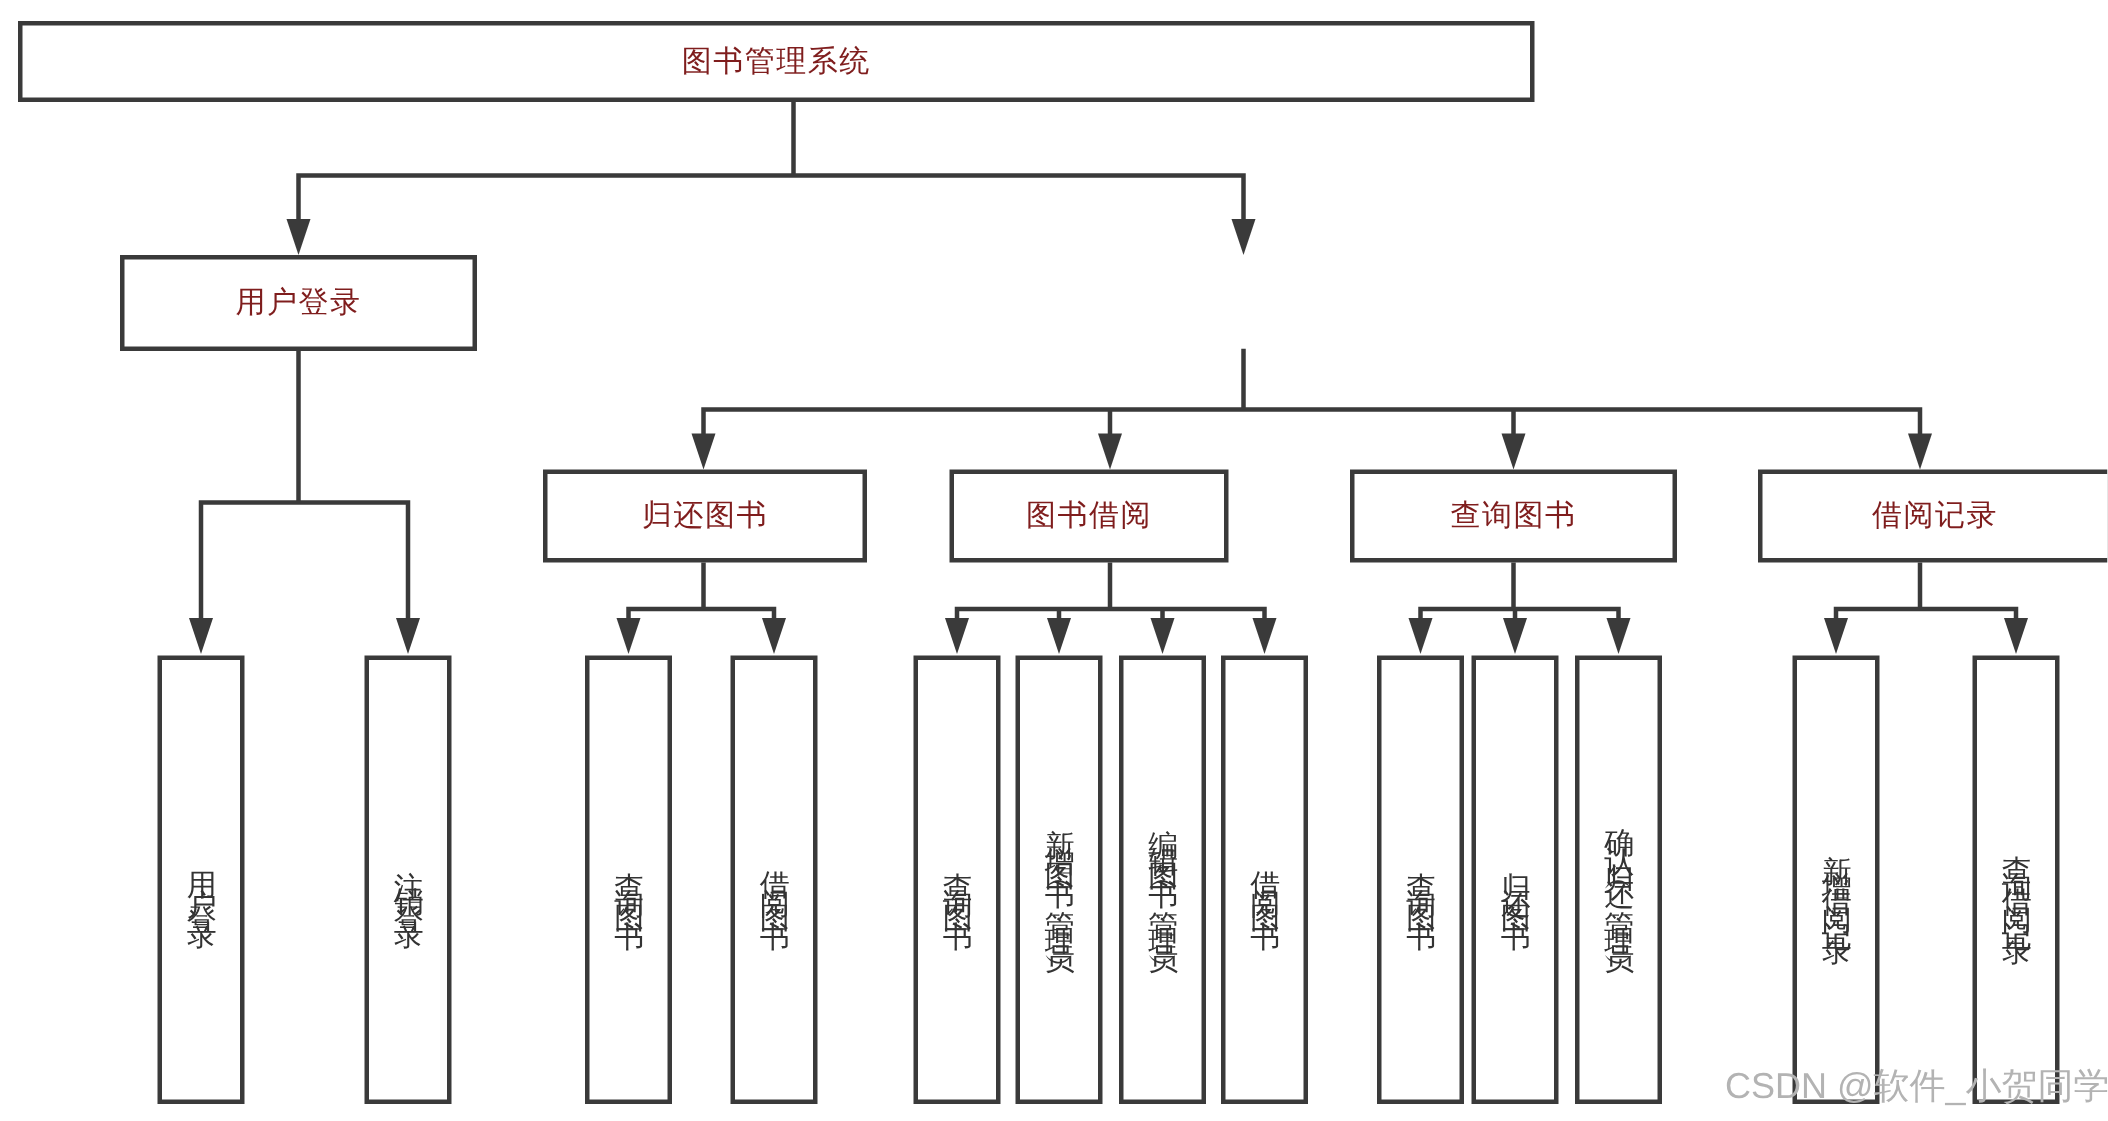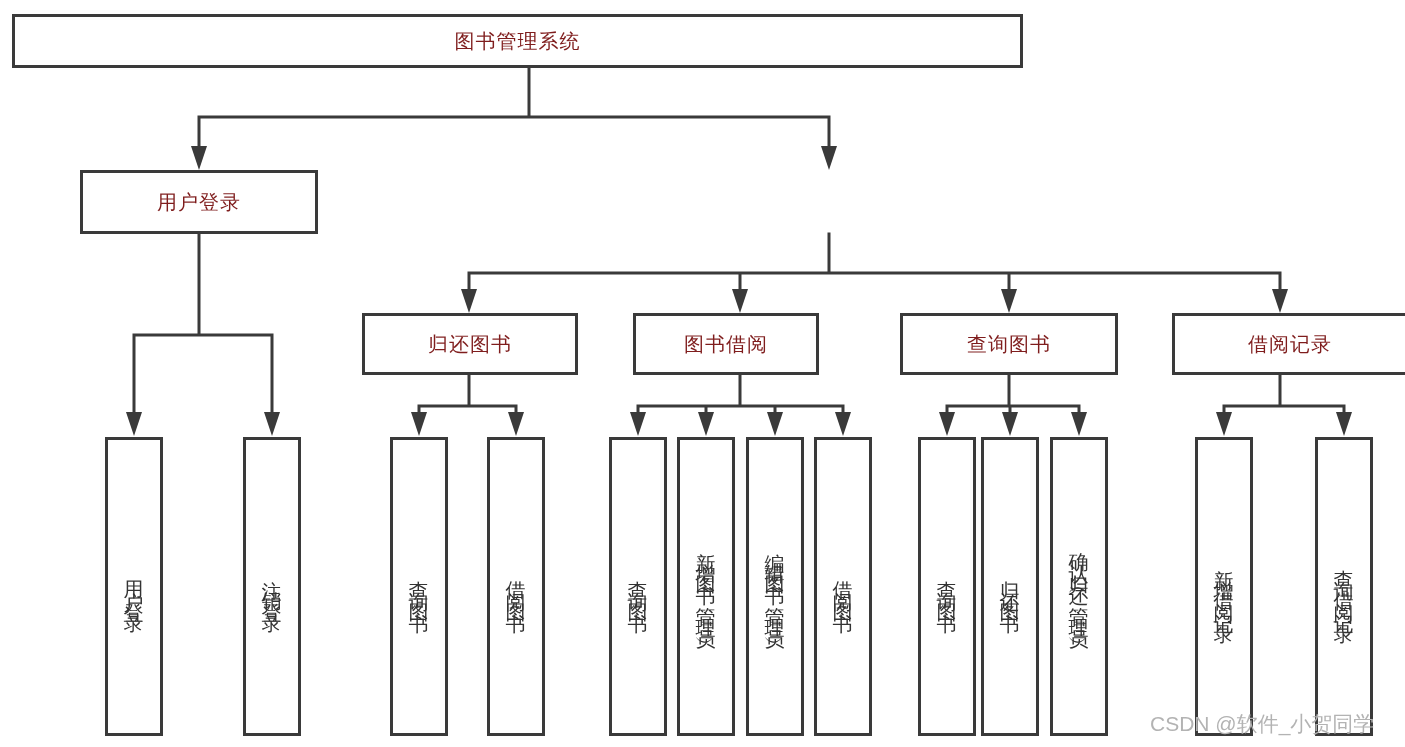--- a/index.html
+++ b/index.html
@@ -12,21 +12,21 @@
     position:absolute;box-sizing:border-box;background:#ffffff;
     border:3px solid #3a3a3a;display:flex;align-items:center;justify-content:center;
   }
   .hlabel{font-size:20px;line-height:1;color:#7f1d1d;letter-spacing:1px;white-space:nowrap;}
   .vlabel{
     writing-mode:vertical-rl;text-orientation:mixed;
     font-size:20px;line-height:1;letter-spacing:11px;color:#333333;white-space:nowrap;
   }
   .watermark{
     position:absolute;left:1150px;top:711px;z-index:5;
-    font-size:21px;line-height:1.2;color:#b3b3b3;white-space:nowrap;
+    font-size:24px;line-height:1.2;color:#b3b3b3;white-space:nowrap;
   }
 </style>
 </head>
 <body>
 
 <div class="stage">
 
   <svg class="wires" viewBox="0 0 1405 747" xmlns="http://www.w3.org/2000/svg">
     <g stroke="#3a3a3a" stroke-width="3" fill="none" stroke-linecap="square">
 

